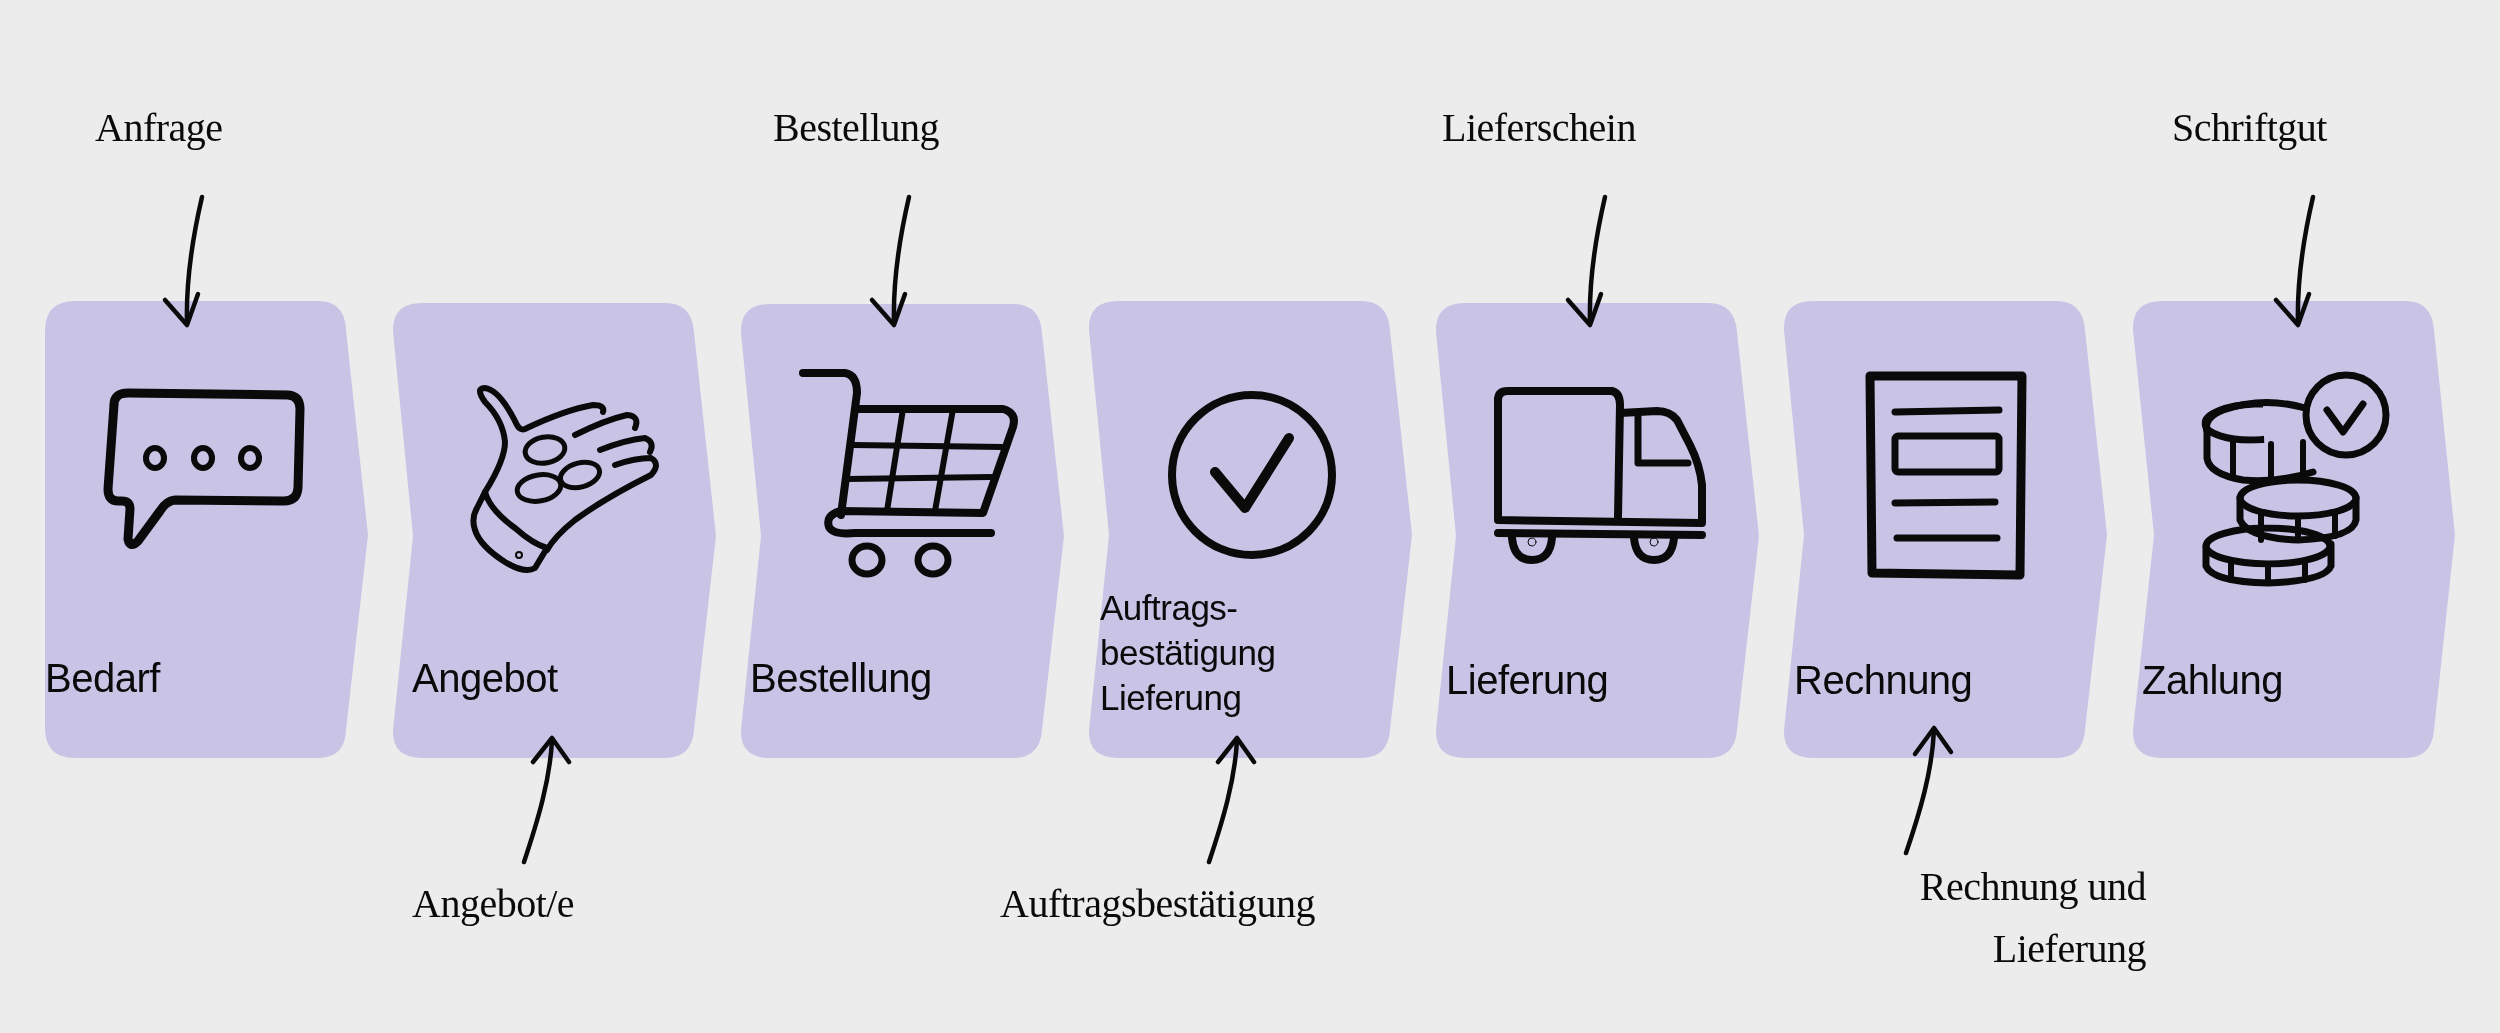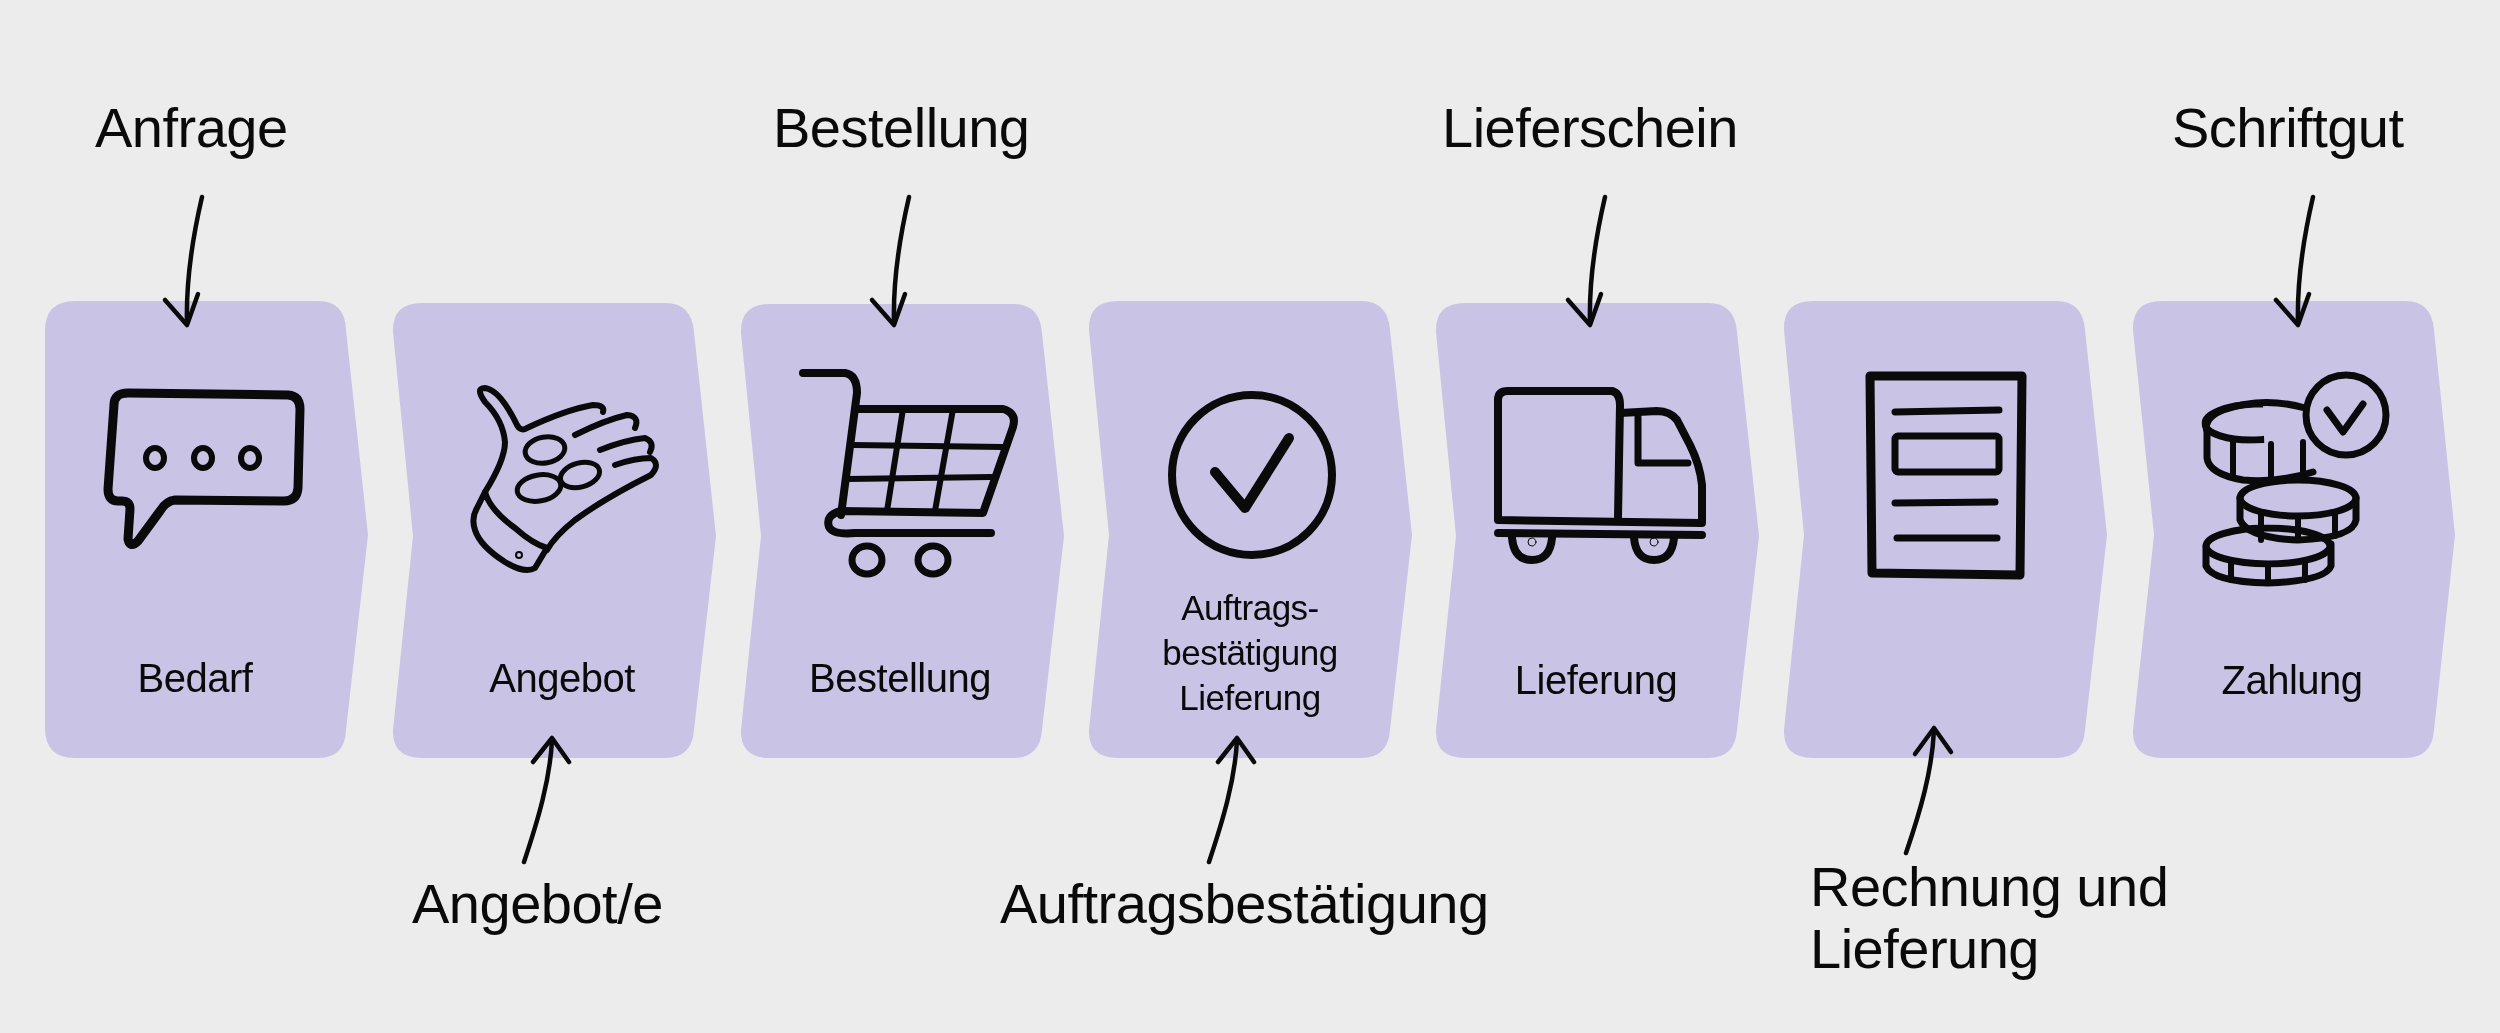--- a/index.html
+++ b/index.html
@@ -1,21 +1,21 @@
 <!DOCTYPE html>
 <html><head>
 <meta charset="utf-8">
 <style>
   html, body { margin: 0; padding: 0; }
   body { width: 2500px; height: 1033px; background: #ececec; position: relative; overflow: hidden; font-family: "Liberation Sans", sans-serif; color: #0a0a0a; }
   .stage { position: absolute; left: 0; top: 0; width: 2500px; height: 1033px; }
   svg.shapes { position: absolute; left: 0; top: 0; width: 2500px; height: 1033px; }
-  .card-label { position: absolute; width: 300px; text-align: center; font-size: 40px; line-height: 46px; letter-spacing: -0.5px; }
+  .card-label { position: absolute; width: 300px; text-align: left; font-size: 40px; line-height: 46px; letter-spacing: -0.5px; }
   .card-label.multi { font-size: 35px; line-height: 45px; }
-  .doc-label { position: absolute; font-size: 56px; line-height: 60px; letter-spacing: -0.5px; text-align: left; white-space: nowrap; }
+  .doc-label { position: absolute; font-size: 40px; line-height: 60px; letter-spacing: -0.5px; text-align: right; white-space: nowrap; font-family: Liberation Serif, serif; }
   .icon { position: absolute; }
   .icon svg { width: 100%; height: 100%; overflow: visible; }
   .icon svg * { fill: none; stroke: #0a0a0a; stroke-linecap: round; stroke-linejoin: round; }
 </style>
 </head>
 <body>
 
 <div class="stage">
 
   <svg class="shapes" viewBox="0 0 2500 1033">
@@ -159,20 +159,21 @@
 
   <div class="card-label" style="left:45px;top:655px;">Bedarf</div>
   <div class="card-label" style="left:412px;top:655px;">Angebot</div>
   <div class="card-label" style="left:750px;top:655px;">Bestellung</div>
   <div class="card-label multi" style="left:1100px;top:585px;">
     <div>Auftrags-</div>
     <div>bestätigung</div>
     <div>Lieferung</div>
   </div>
   <div class="card-label" style="left:1446px;top:657px;">Lieferung</div>
+  <div class="card-label" style="left:1794px;top:657px;">Rechnung</div>
   <div class="card-label" style="left:2142px;top:657px;">Zahlung</div>
 
   <div class="doc-label" style="left:95px;top:98px;">Anfrage</div>
   <div class="doc-label" style="left:773px;top:98px;">Bestellung</div>
   <div class="doc-label" style="left:1442px;top:98px;">Lieferschein</div>
   <div class="doc-label" style="left:2172px;top:98px;">Schriftgut</div>
 
   <div class="doc-label" style="left:412px;top:874px;">Angebot/e</div>
   <div class="doc-label" style="left:1000px;top:874px;">Auftragsbestätigung</div>
   <div class="doc-label" style="left:1772px;top:856px;width:336px;line-height:62px;margin-left:38px;">

